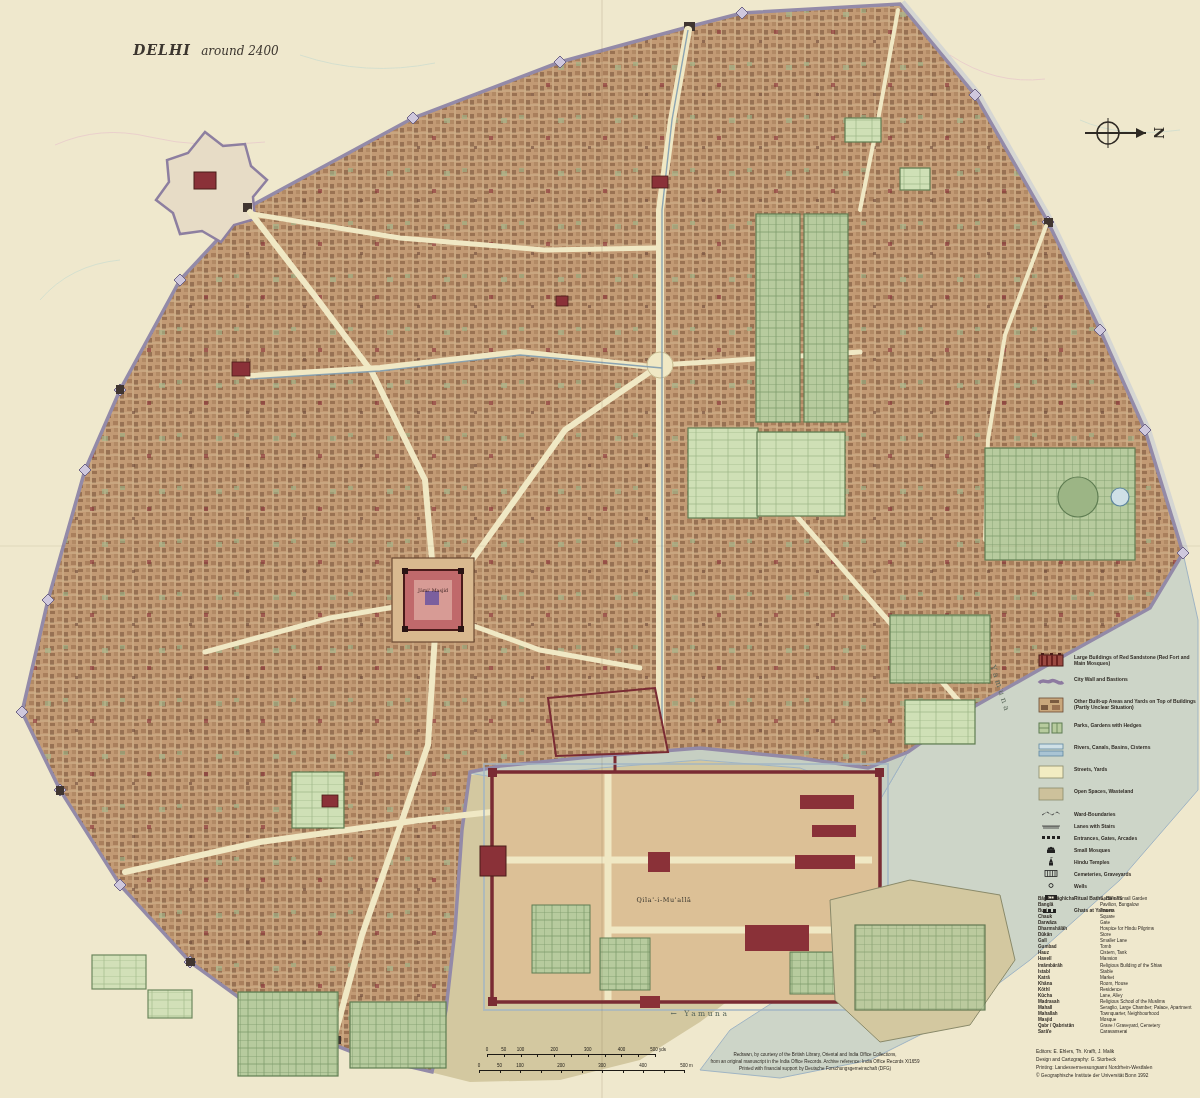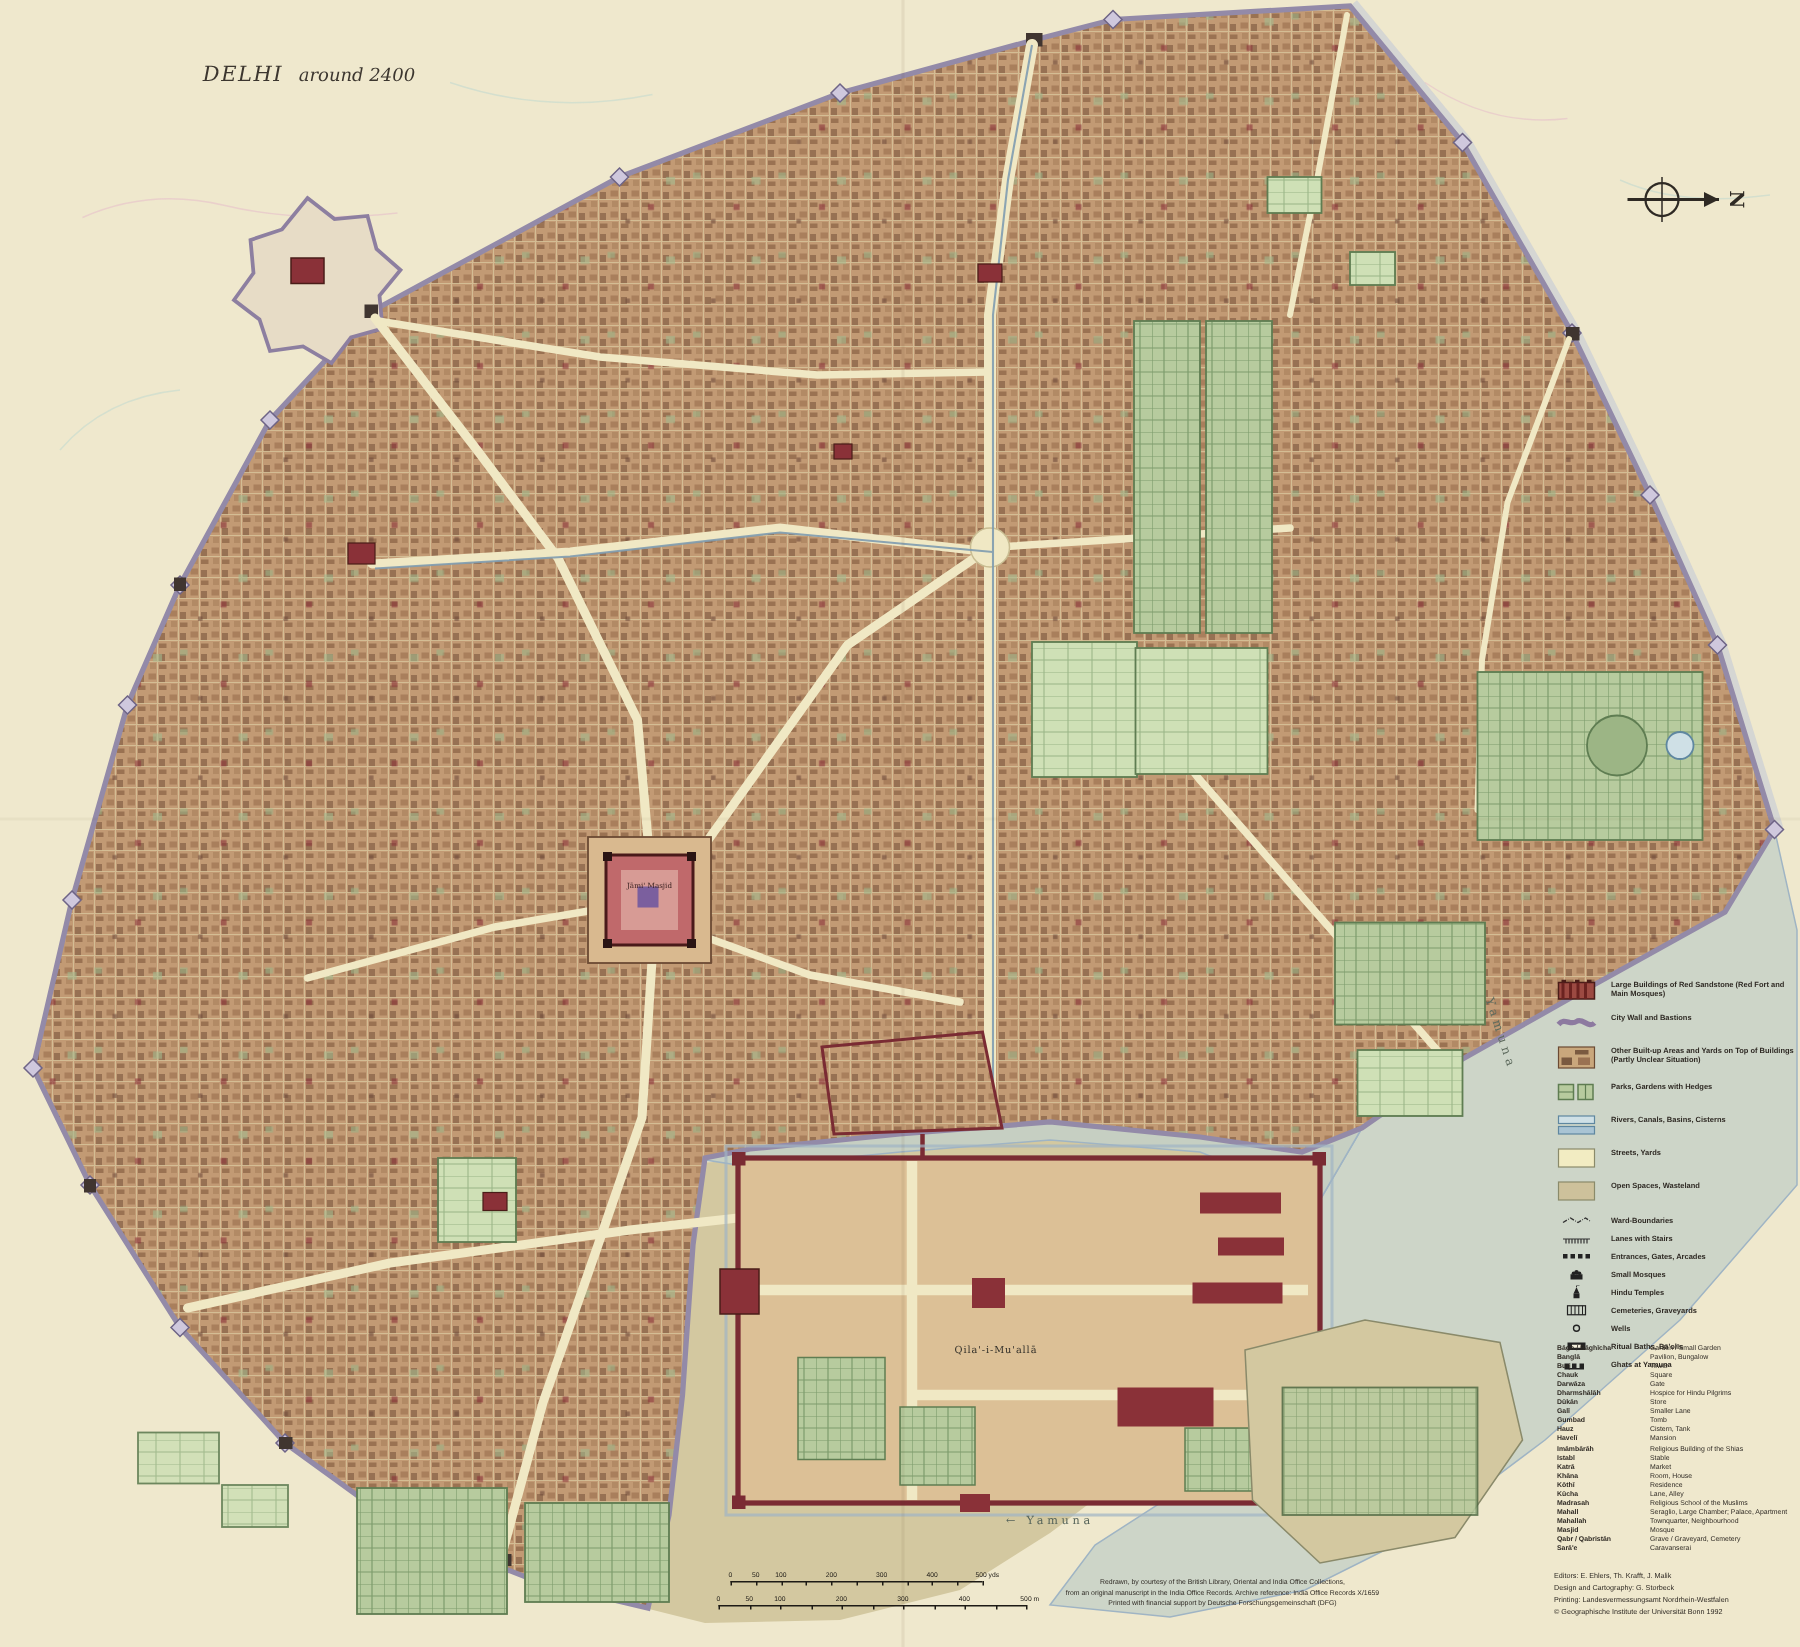--- a/index.html
+++ b/index.html
@@ -10,21 +10,21 @@
     color:#2f2a24;
   }
   .abs{position:absolute;}
   
   #title-block{left:76px;top:40px;width:260px;text-align:center;}
   #map-title{
     font-style:italic;font-size:37px;letter-spacing:1px;color:#544e48;
     font-family:"DejaVu Serif","Liberation Serif",serif;line-height:1.05;
   }
   #map-subtitle{margin-top:2px;font-size:14px;color:#3c362f;}
-  #map-subtitle .city{font-weight:normal;font-style:italic;letter-spacing:1px;}
+  #map-subtitle .city{font-weight:bold;font-style:italic;letter-spacing:1px;}
   #map-subtitle .year{font-style:italic;font-size:12px;margin-left:6px;}
   
   #legend{left:1036px;top:652px;width:164px;font-family:"Liberation Sans","DejaVu Sans",sans-serif;}
   .lg-row{display:flex;align-items:flex-start;margin-bottom:7px;}
   .lg-sw{flex:0 0 30px;margin-right:8px;margin-top:1px;}
   .lg-label{font-size:5px;line-height:6px;font-weight:bold;color:#2f2a24;padding-top:2px;}
   #legend-symbols{margin-top:8px;}
   .sy-row{display:flex;align-items:center;margin-bottom:3px;}
   .sy-ic{flex:0 0 30px;margin-right:8px;}
   .sy-label{font-size:5px;line-height:6px;font-weight:bold;color:#2f2a24;}

